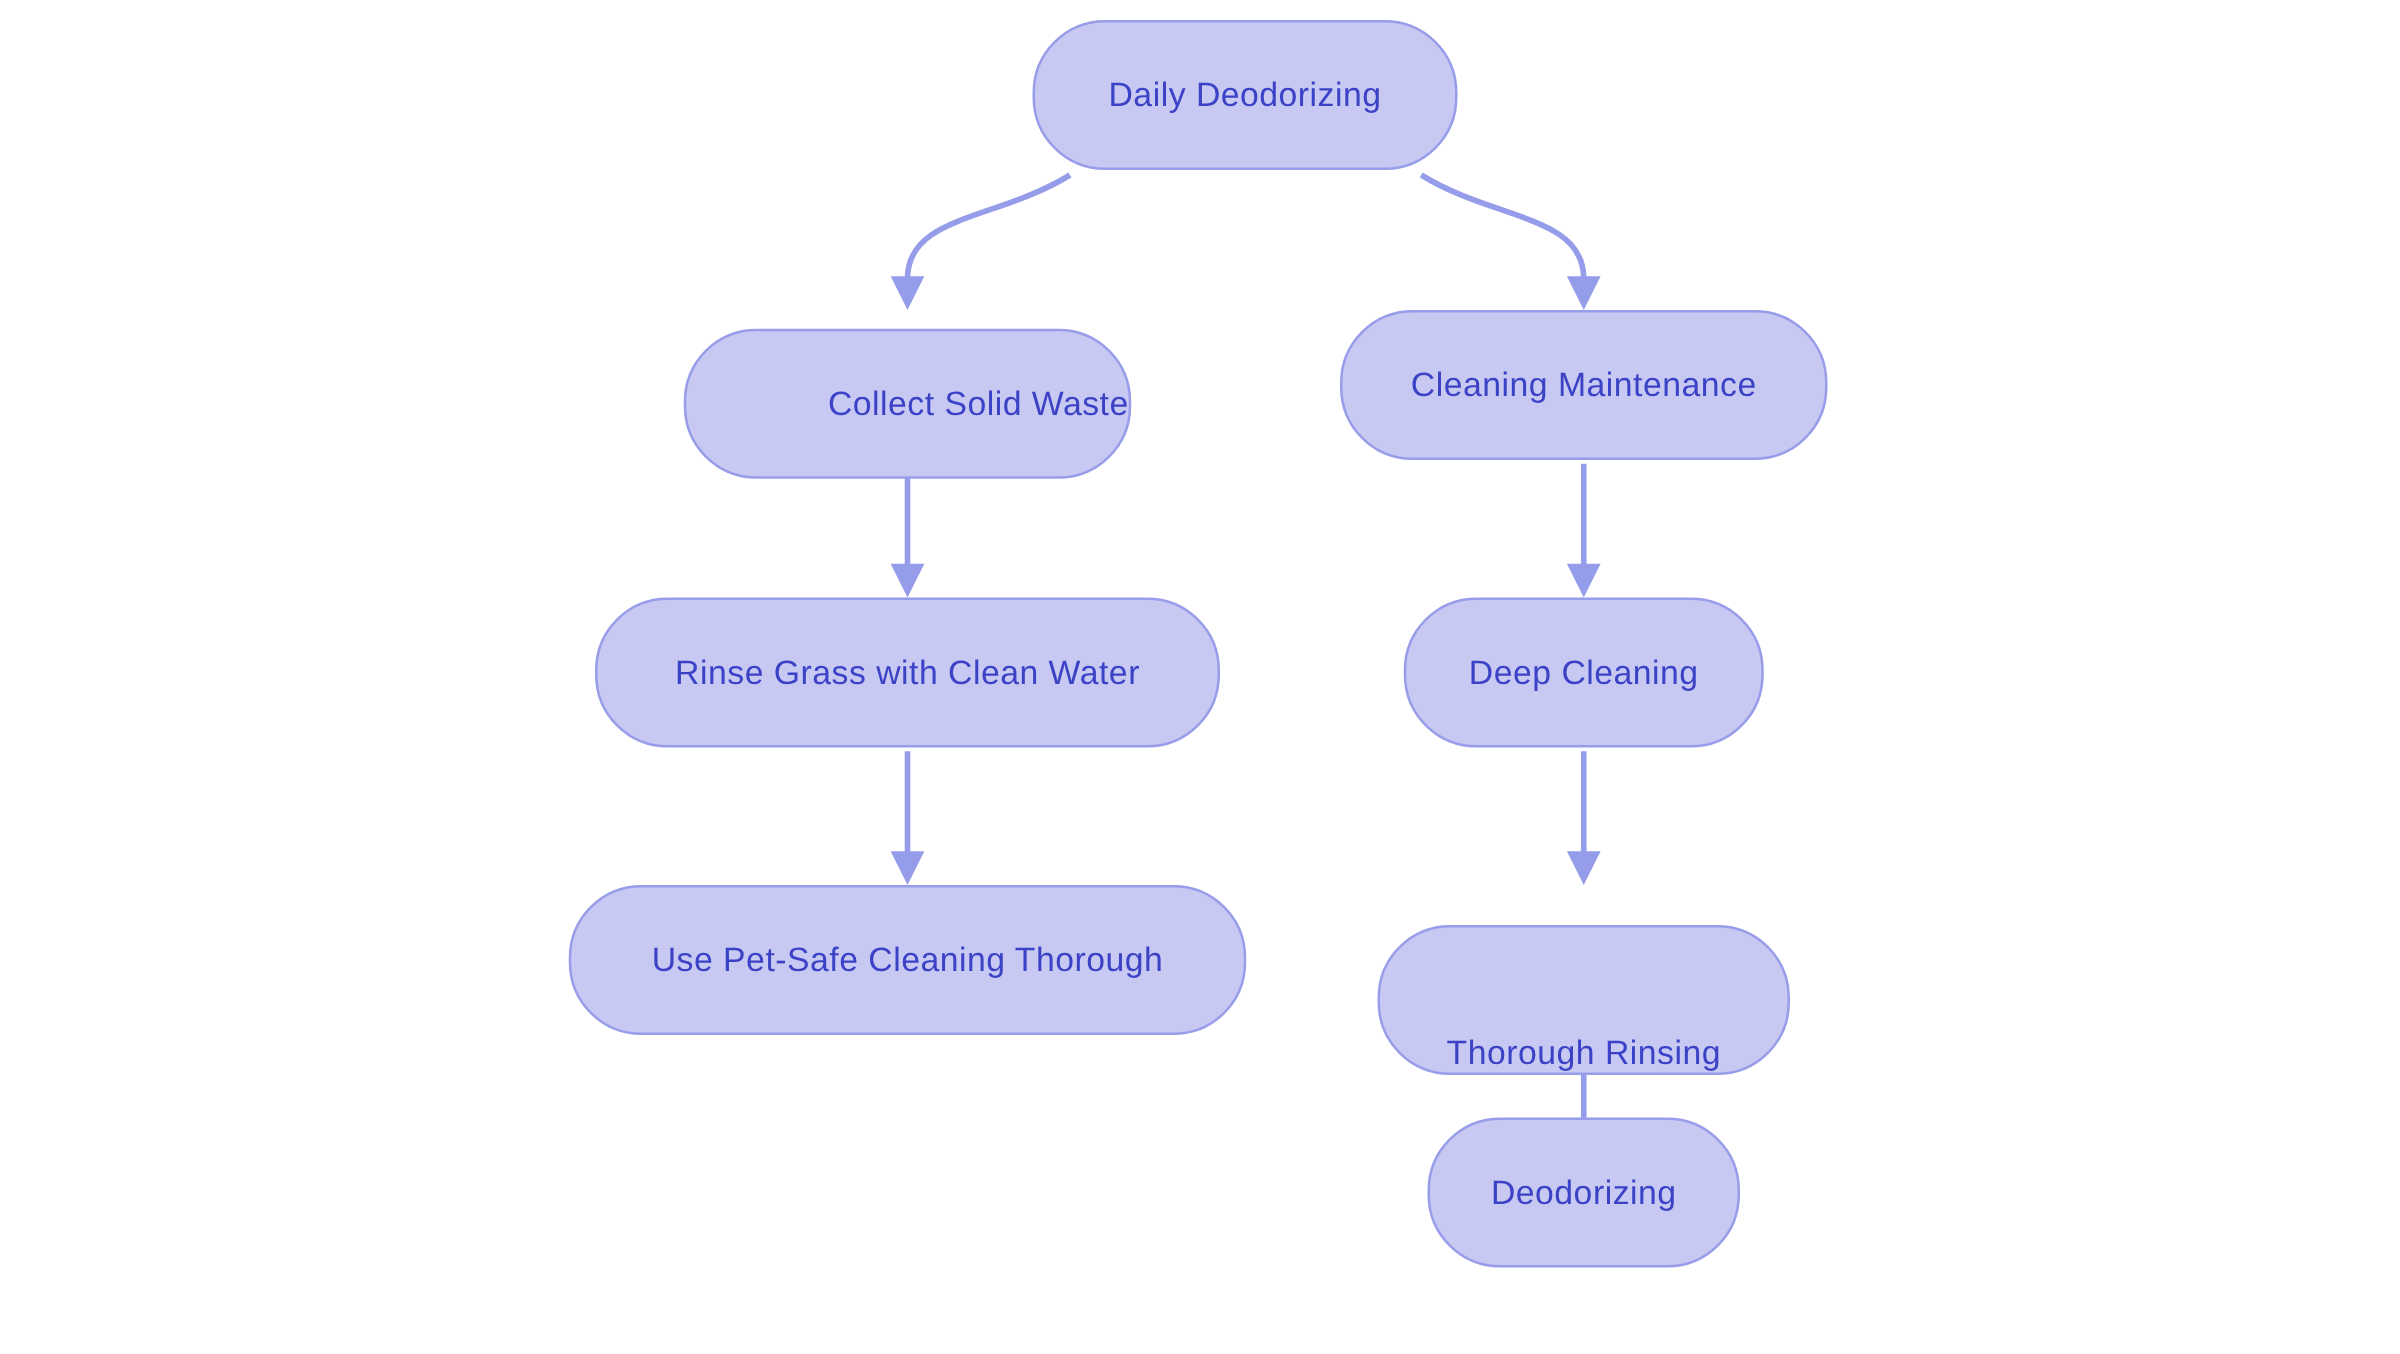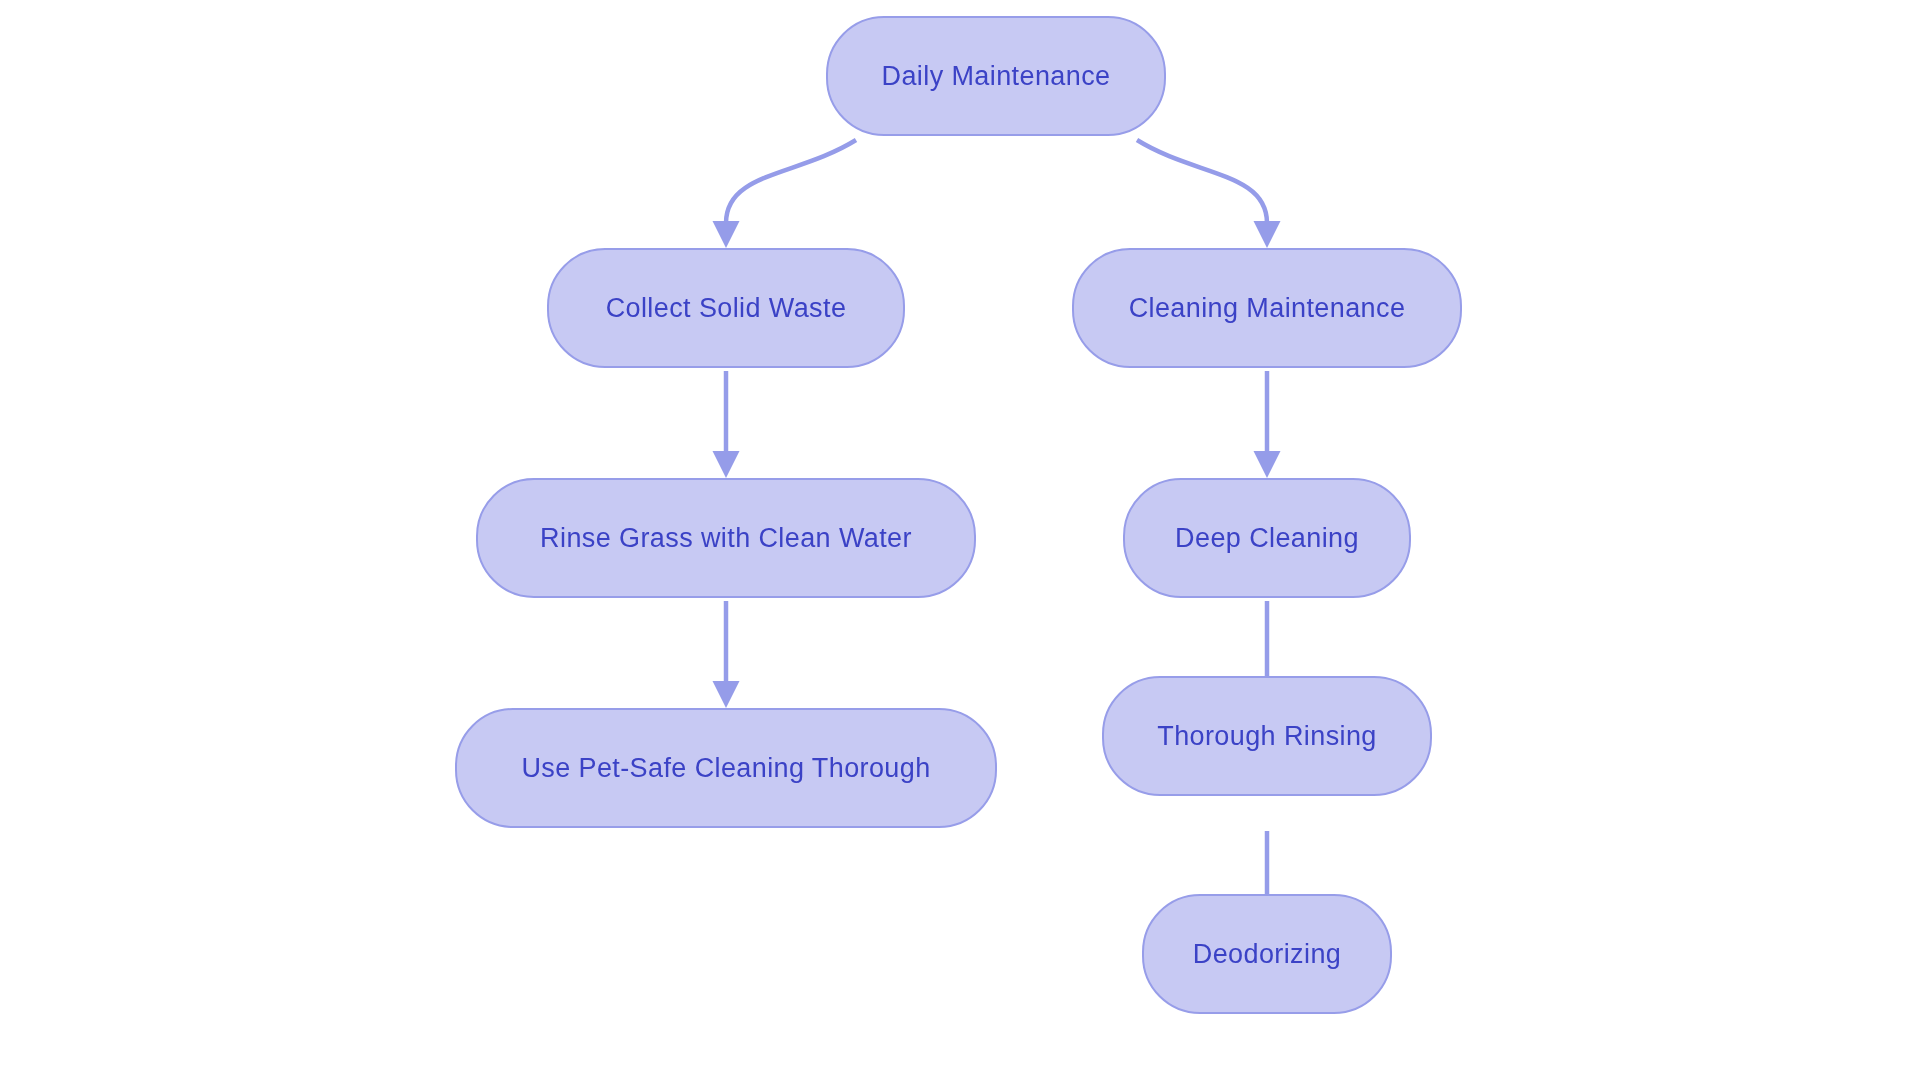--- a/index.html
+++ b/index.html
@@ -44,26 +44,26 @@
     text-align: center;
   }
   .node-label {
     font-size: 27px;
     letter-spacing: 0.4px;
     color: var(--node-text);
     white-space: nowrap;
   }
   
   #n-daily       { left: 826px;  top: 16px;  width: 340px; }
-  #n-collect     { left: 547px;  top: 248px; width: 358px; }
+  #n-collect     { left: 547px;  top: 263px; width: 358px; justify-content: flex-end; }
   #n-monthly     { left: 1072px; top: 248px; width: 390px; }
   #n-rinse       { left: 476px;  top: 478px; width: 500px; }
   #n-deep        { left: 1123px; top: 478px; width: 288px; align-items: center; }
   #n-petsafe     { left: 455px;  top: 708px; width: 542px; }
-  #n-thorough    { left: 1102px; top: 676px; width: 330px; }
+  #n-thorough    { left: 1102px; top: 740px; width: 330px; align-items: flex-end; }
   #n-deodorizing { left: 1142px; top: 894px; width: 250px; justify-content: center; }
 </style>
 </head>
 <body>
 
 <div class="canvas">
 
   <svg class="edges" viewBox="0 0 1920 1083" xmlns="http://www.w3.org/2000/svg">
 
     <g>
@@ -96,21 +96,21 @@
       <polygon class="edge-head" points="1253.5,681 1280.5,681 1267,708"></polygon>
     </g>
 
     <g>
       <path class="edge-line" d="M 1267 831 L 1267 912"></path>
       <polygon class="edge-head" points="1253.5,910 1280.5,910 1267,937"></polygon>
     </g>
   </svg>
 
   <div class="node" id="n-daily">
-    <span class="node-label">Daily Maintenance</span>
+    <span class="node-label">Daily Deodorizing</span>
   </div>
 
   <div class="node" id="n-collect">
     <span class="node-label">Collect Solid Waste</span>
   </div>
 
   <div class="node" id="n-monthly">
     <span class="node-label">Cleaning Maintenance</span>
   </div>
 

